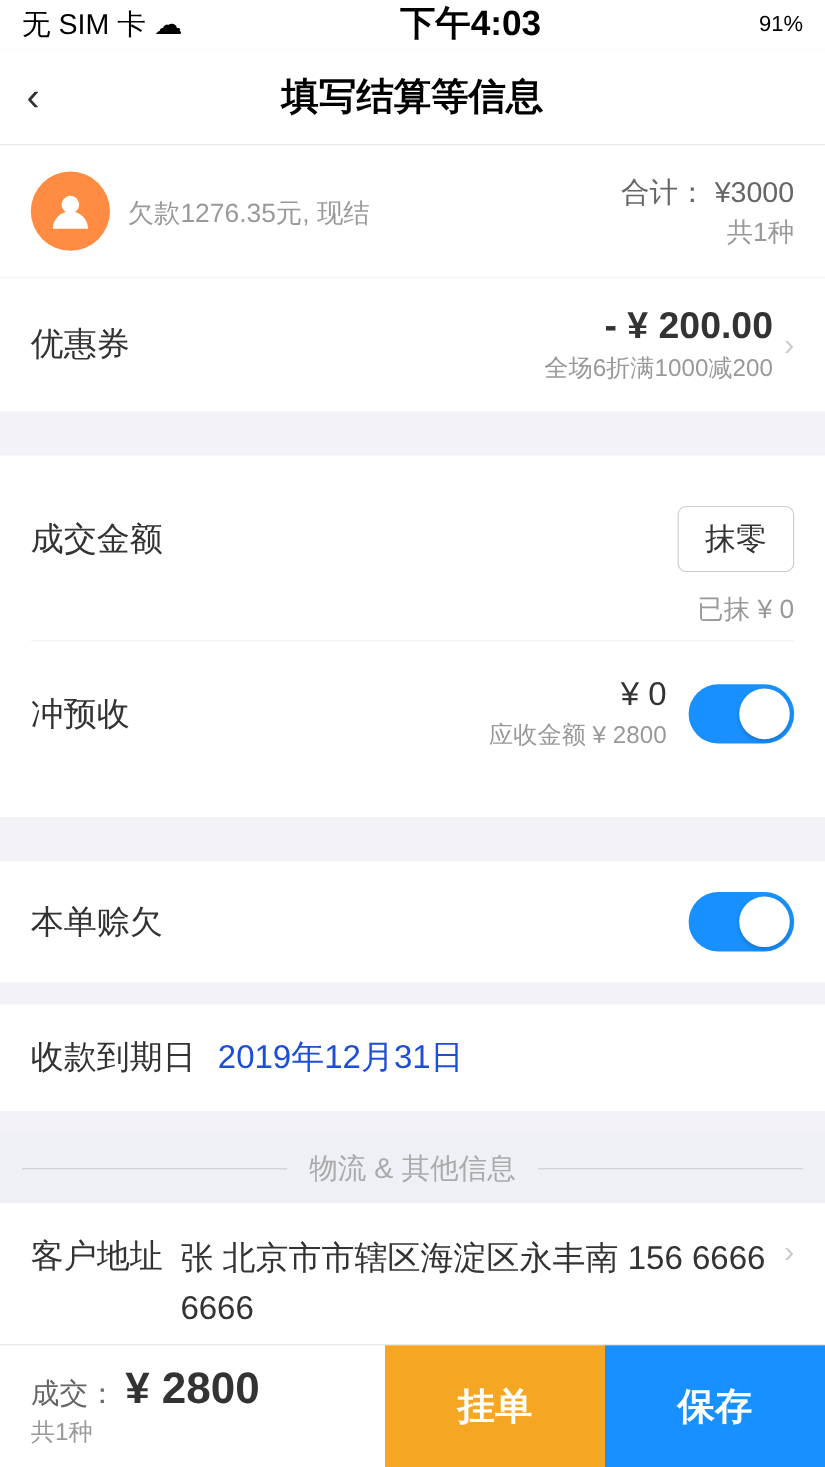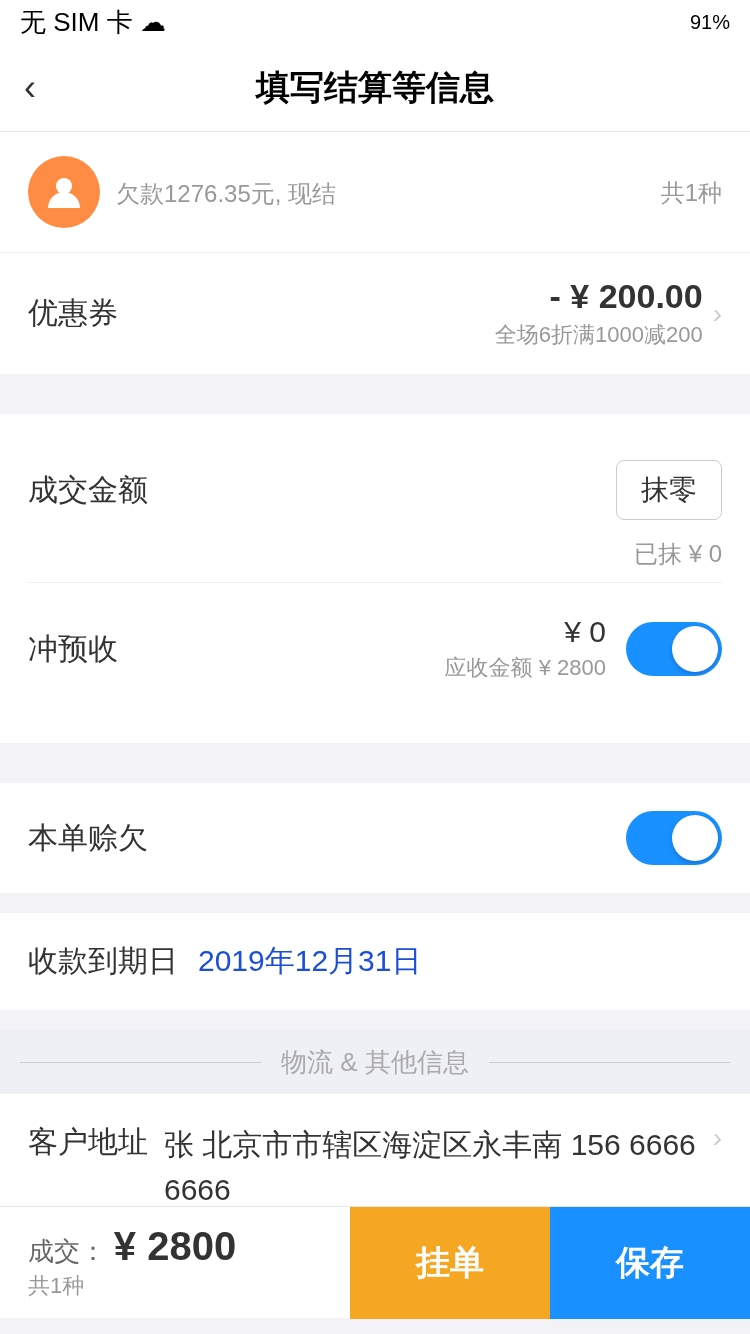--- a/index.html
+++ b/index.html
@@ -318,21 +318,21 @@
       font-size: 30px;
       color: #333;
       flex: 1;
       padding: 0 16px;
       line-height: 1.5;
     }
 
     
     .bottom-bar {
       position: fixed;
-      bottom: 16px;
+      bottom: 0;
       left: 0;
       width: 750px;
       height: 112px;
       background: #fff;
       display: flex;
       align-items: center;
       border-top: 1px solid #e5e5e5;
     }
     .bottom-summary {
       flex: 1;
@@ -382,20 +382,21 @@
     .empty-area {
       height: 180px;
       background: #f2f2f7;
     }
   </style>
 </head>
 <body>
 
 <div class="status-bar">
   <span class="status-left">无 SIM 卡 ☁</span>
+  <span class="status-center">下午4:03</span>
   <span class="status-right">
     <span>91%</span>
   </span>
 </div>
 
 <div class="nav-bar">
   <span class="nav-back">‹</span>
   <span class="nav-title">填写结算等信息</span>
 </div>
 
@@ -409,20 +410,24 @@
           <svg width="40" height="40" viewBox="0 0 40 40" fill="white">
             <circle cx="20" cy="14" r="8"></circle>
             <path d="M4 36c0-8.837 7.163-16 16-16s16 7.163 16 16"></path>
           </svg>
         </div>
         <div class="user-info">
           <div class="debt">欠款1276.35元, 现结</div>
         </div>
       </div>
       <div class="user-right">
+        <div class="total-label">
+          <span>合计：</span>
+          <span>¥3000</span>
+        </div>
         <div class="total-count">共1种</div>
       </div>
     </div>
 
     <div class="coupon-row">
       <span class="coupon-label">优惠券</span>
       <div class="coupon-right">
         <div>
           <div class="coupon-amount">- ¥ 200.00</div>
           <div class="coupon-desc">全场6折满1000减200</div>

